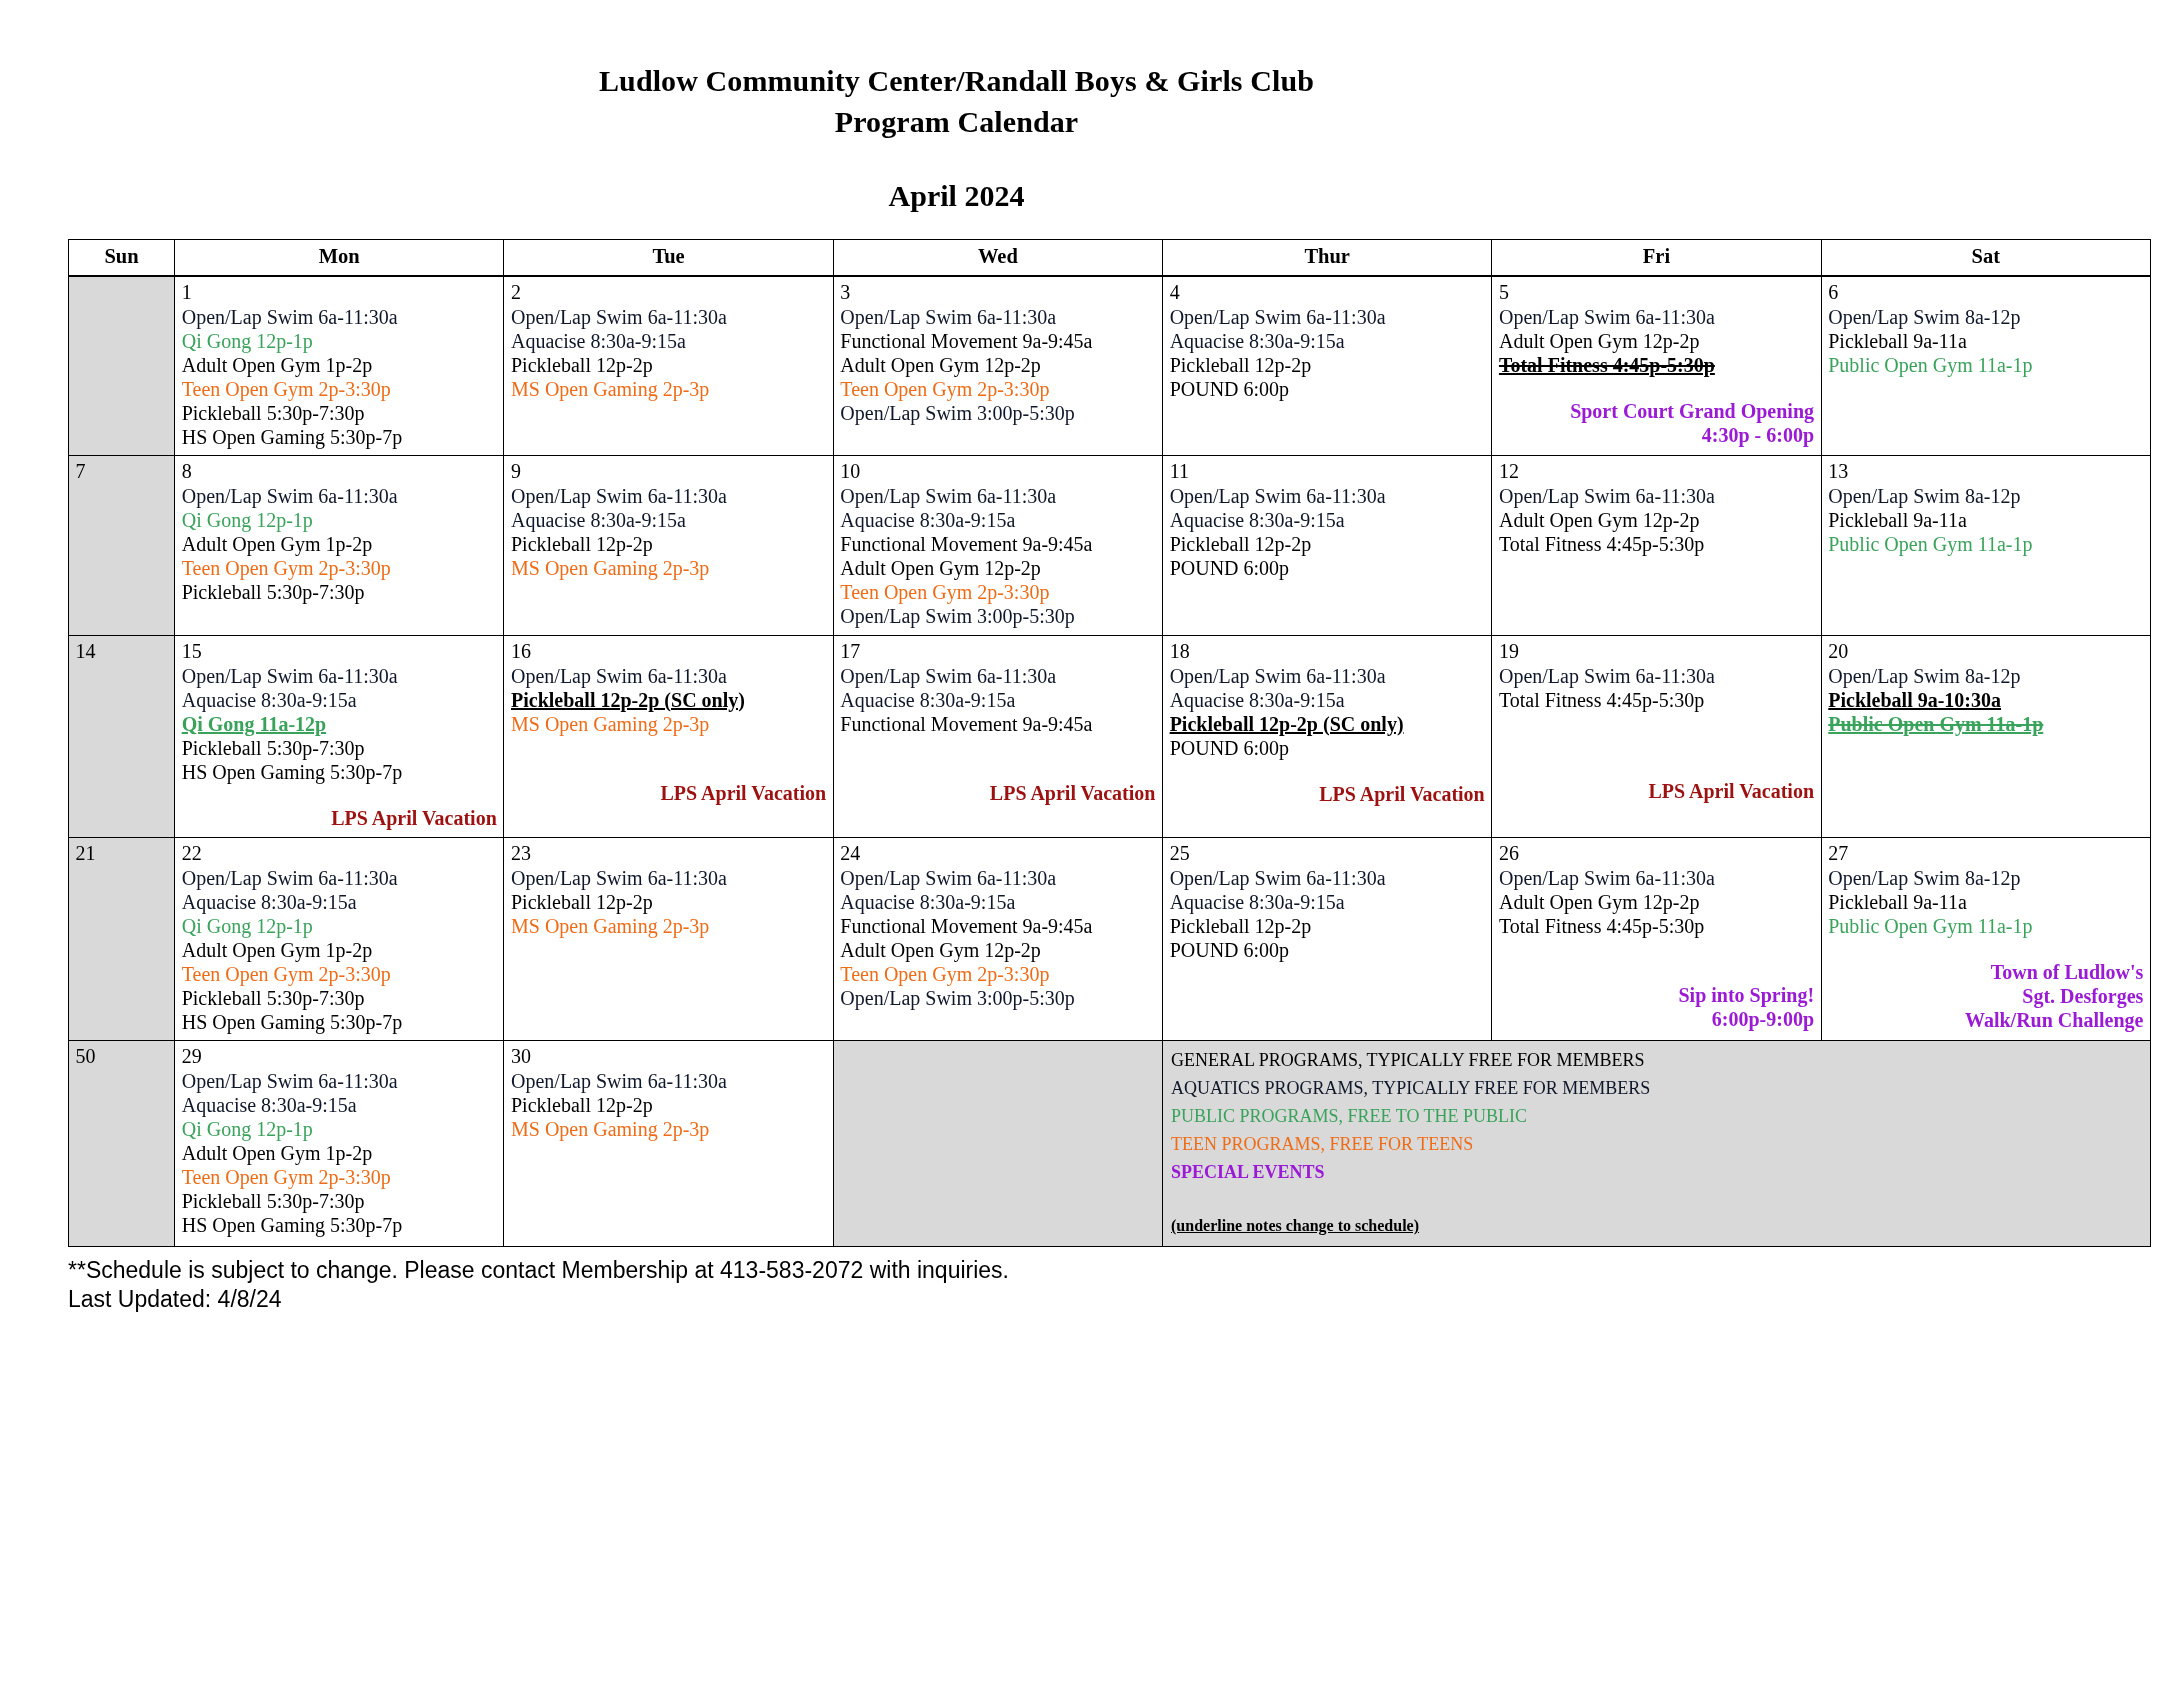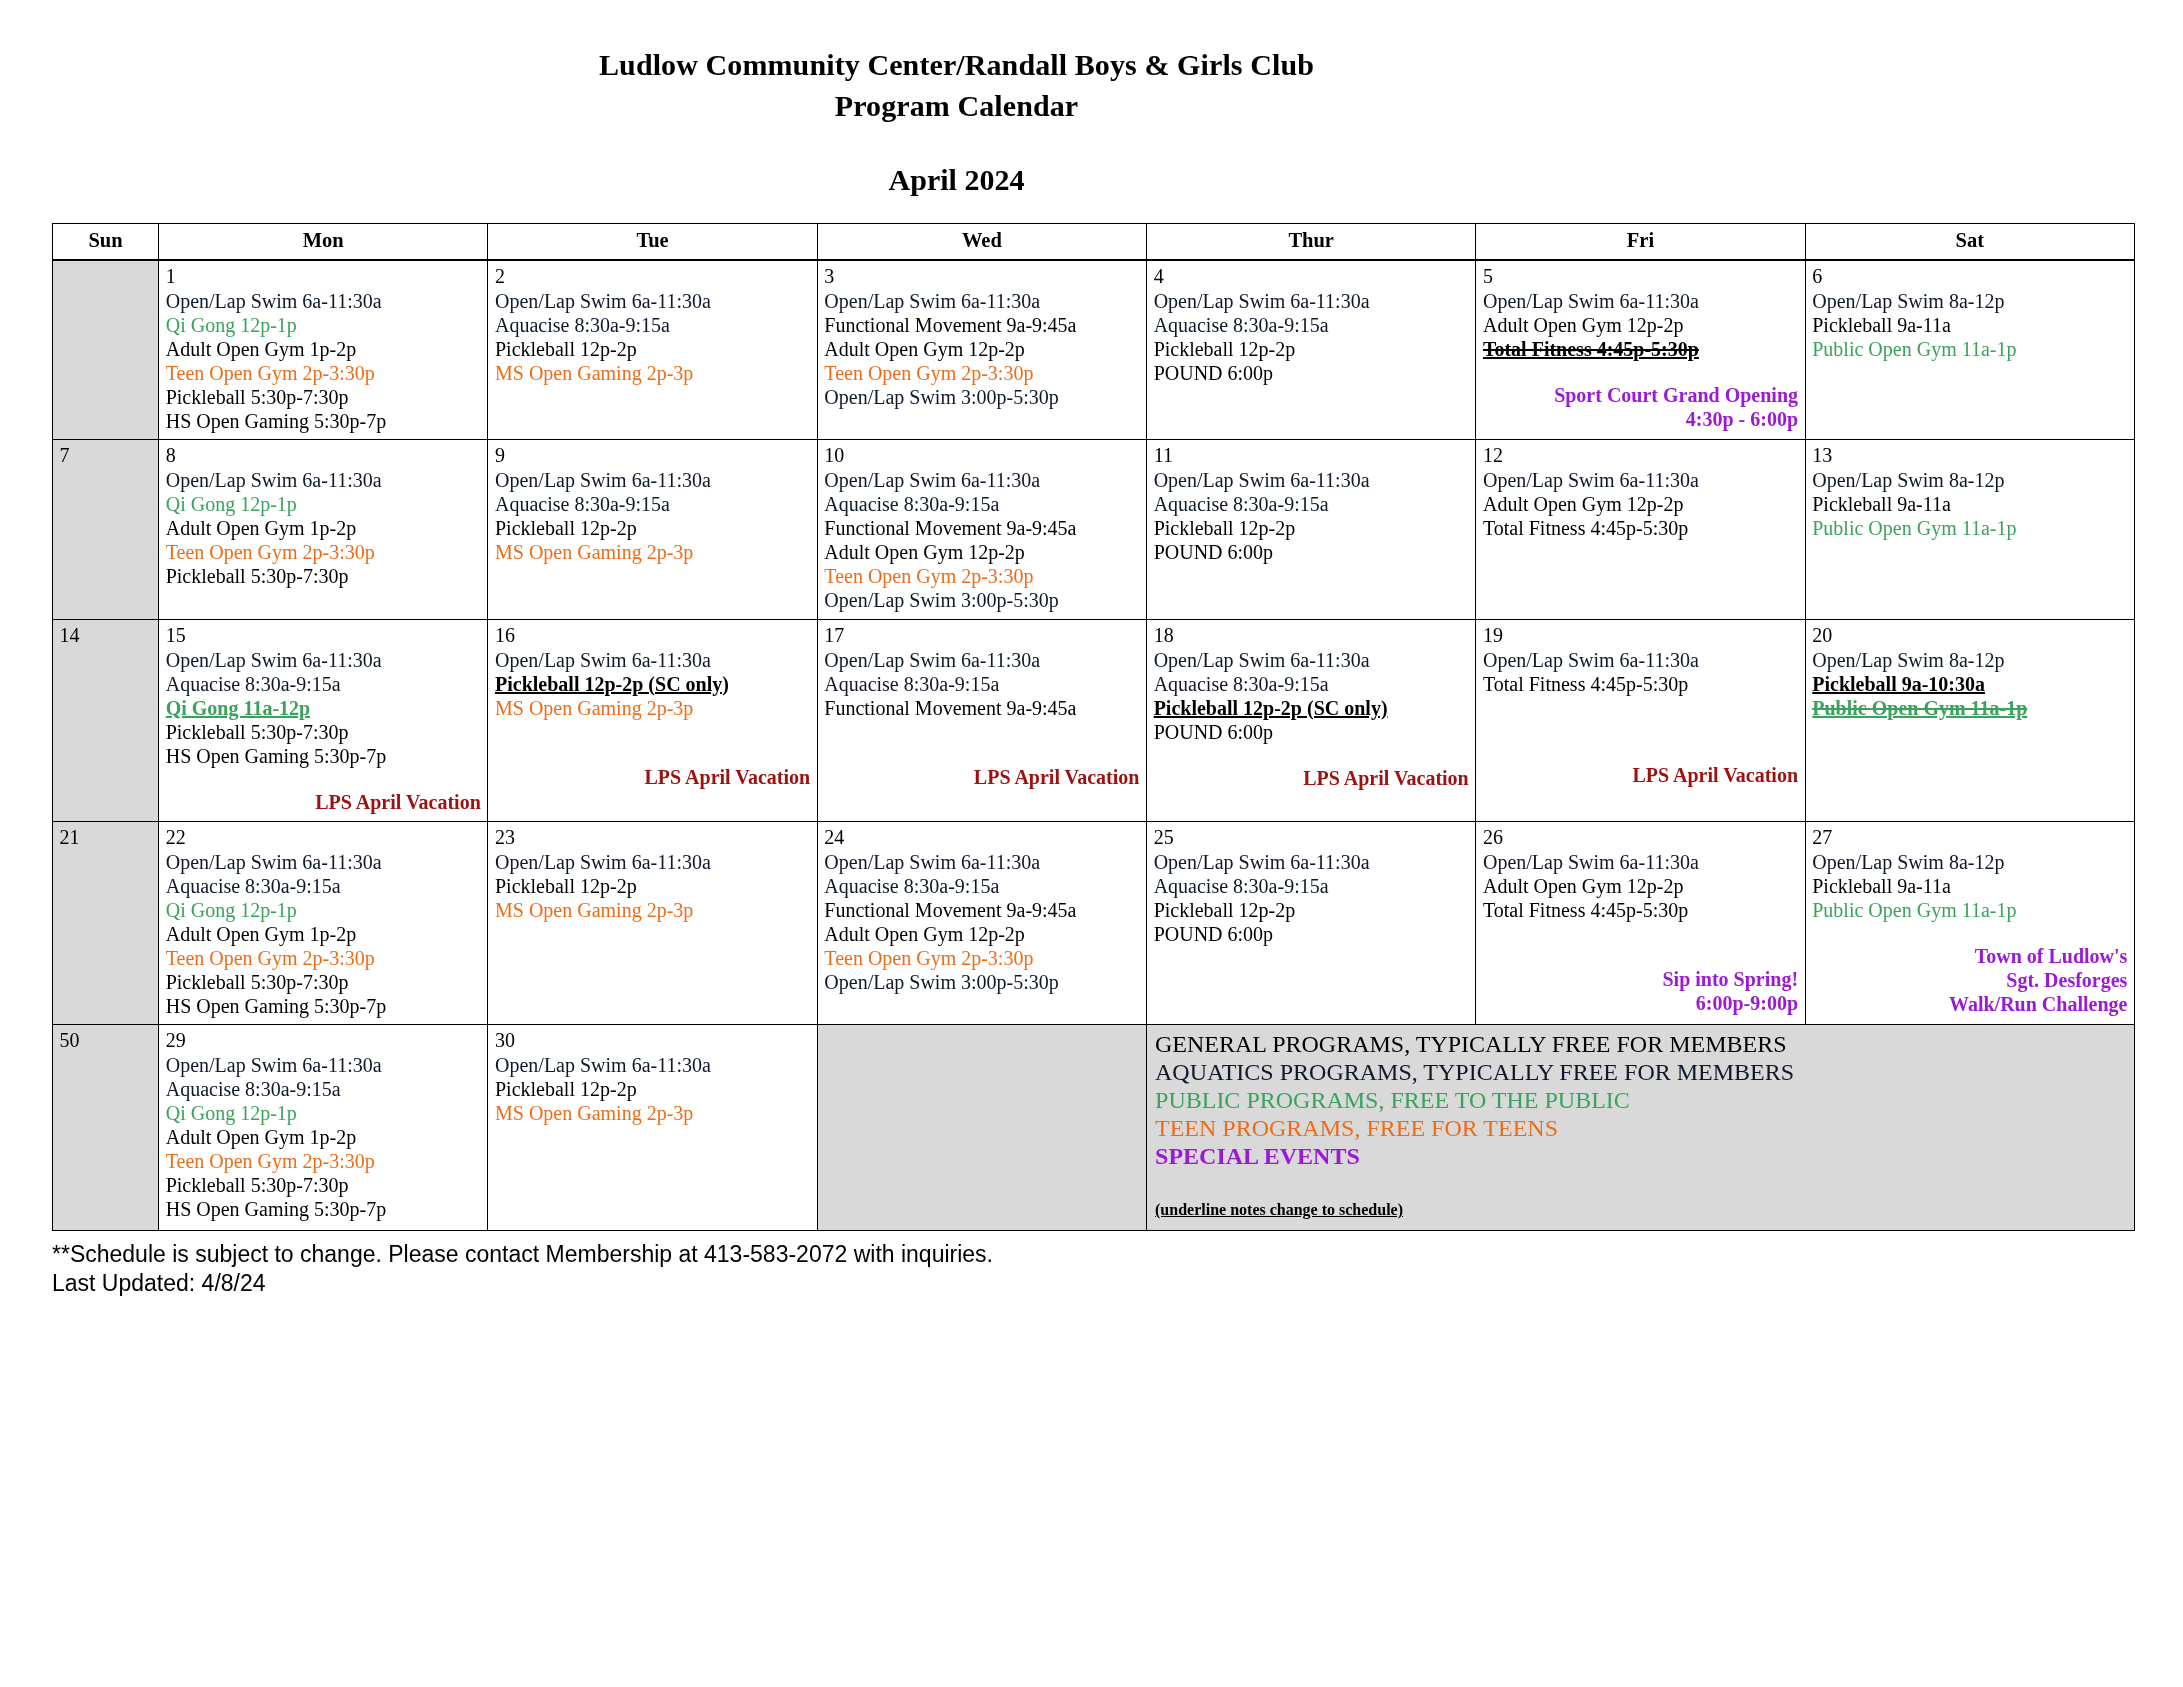--- a/index.html
+++ b/index.html
@@ -4,21 +4,21 @@
 <style>
   * { box-sizing: border-box; }
   html, body { margin:0; padding:0; }
   body {
     width: 2183px; height: 1687px;
     background: #ffffff;
     font-family: "Liberation Serif", "DejaVu Serif", serif;
     color: #000;
     overflow: hidden;
   }
-  .page { width:1913px; height:1687px; position:relative; padding: 0; }
+  .page { width:1913px; height:1687px; position:relative; padding: 16px; }
 
   
   .titles { text-align:center; padding-top: 44px; }
   .title-line {
     font-weight: bold;
     font-size: 30px;
     line-height: 41px;
     letter-spacing: 0.1px;
   }
   .month-line {
@@ -79,21 +79,21 @@
   .u { text-decoration: underline; font-weight: bold; text-underline-offset: 1.3px; }
   .su { text-decoration: underline line-through; font-weight: bold; text-underline-offset: 1.3px; }
 
   .ev.center { text-align:right; }
   .spacer { height: 22.5px; }
 
   
   td.legend-cell { background: #d9d9d9; }
   .legend-inner { padding: 5.3px 8px 6.6px 8px; }
   .legend-line {
-    font-size: 24px;
+    font-size: 18px;
     line-height: 28px;
     white-space: nowrap;
   }
   .legend-note {
     font-size: 16px;
     line-height: 26.5px;
     font-weight: bold;
     text-decoration: underline;
     text-underline-offset: 1.3px;
     margin-top: 26.5px;

